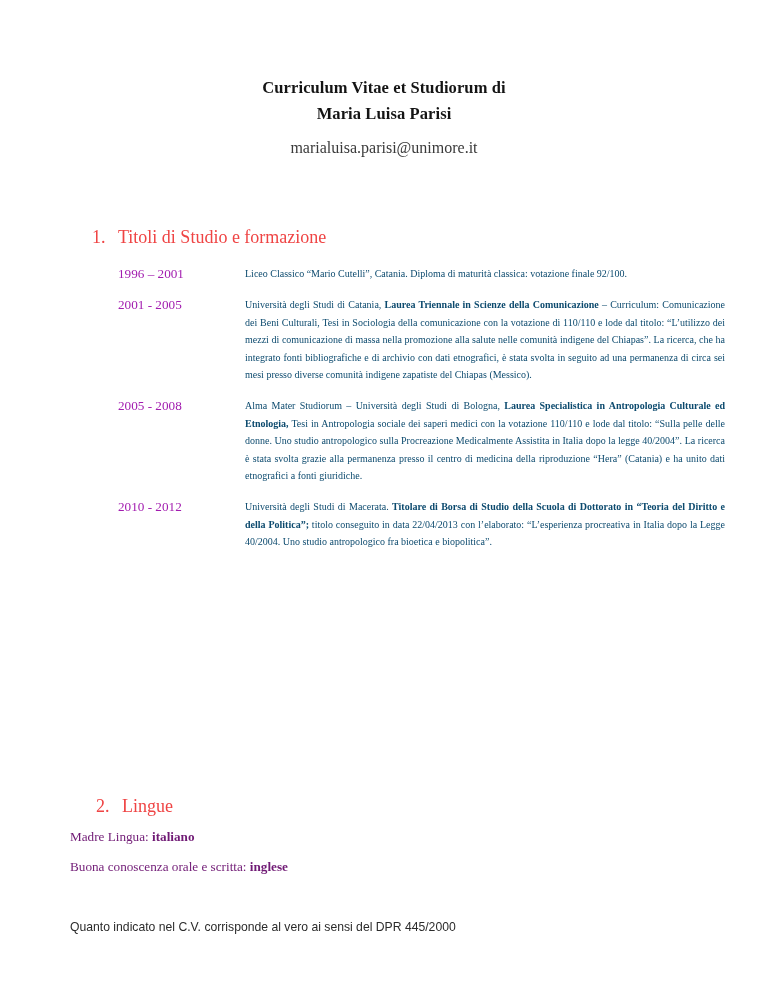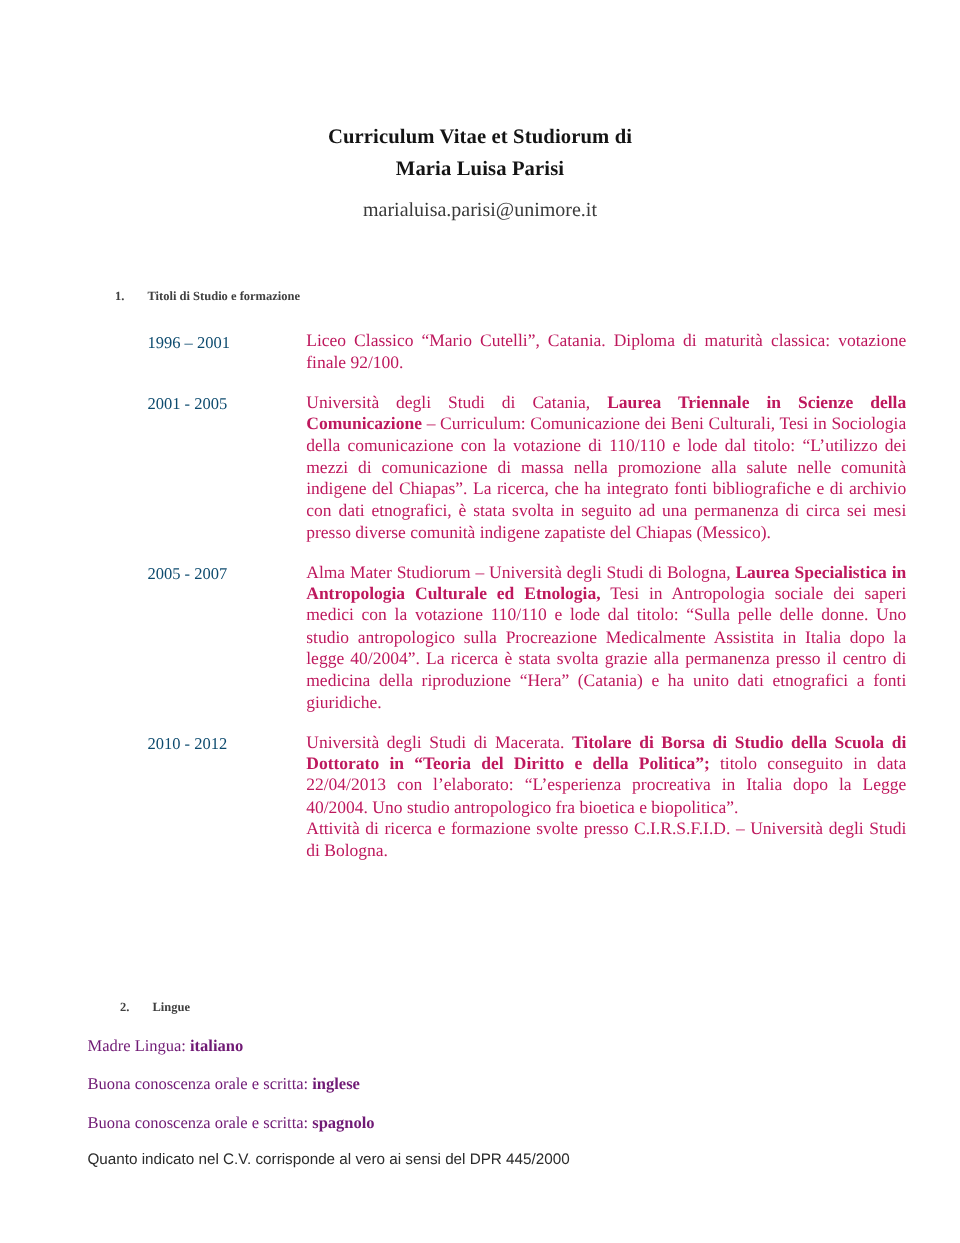--- a/index.html
+++ b/index.html
@@ -38,21 +38,21 @@
     white-space: nowrap;
   }
   .running-header .rh-ital {
     font-style: italic;
   }
 
   
   .title-block {
     position: absolute;
     left: 0;
-    top: 98px;
+    top: 77px;
     width: 768px;
     text-align: center;
   }
   .doc-title-1 {
     font-size: 16.5px;
     font-weight: bold;
     line-height: 22px;
     letter-spacing: 0.1px;
     color: #141414;
   }
@@ -67,24 +67,24 @@
   .doc-email {
     font-size: 16px;
     line-height: 17px;
     margin-top: 14px;
     color: #3a3a3a;
   }
 
   
   .section-heading {
     position: absolute;
-    font-weight: bold;
-    font-size: 10px;
+    font-weight: normal;
+    font-size: 18px;
     line-height: 19px;
-    color: #404040;
+    color: #ef4444;
     white-space: nowrap;
   }
   .section-heading .sec-num {
     display: inline-block;
     width: 26px;
   }
   #sec1 { left: 92px; top: 228px; }
   #sec2 { left: 96px; top: 797px; }
 
   
@@ -98,31 +98,31 @@
     position: relative;
     margin-bottom: 14px;
   }
   .entry-dates {
     position: absolute;
     left: 118px;
     top: 0;
     width: 120px;
     font-size: 13.2px;
     line-height: 17.4px;
-    color: #0c4a6e;
+    color: #a21caf;
     white-space: nowrap;
   }
   .entry-body {
     margin-left: 245px;
     margin-right: 43px;
-    font-size: 14px;
+    font-size: 10px;
     line-height: 17.4px;
     text-align: justify;
     text-justify: inter-word;
-    color: #be185d;
+    color: #0c4a6e;
     hyphens: none;
   }
   .entry-body .b { font-weight: bold; }
   .entry-body p {
     margin: 0;
   }
 
   
   .lang-lines {
     position: absolute;
@@ -175,39 +175,37 @@
           <p><span>Liceo Classico “Mario Cutelli”, Catania. Diploma di maturità classica: votazione finale 92/100.</span></p>
         </div>
       </div>
       <div class="entry">
         <div class="entry-dates">2001 - 2005</div>
         <div class="entry-body">
           <p><span>Università degli Studi di Catania,  </span><span class="b">Laurea Triennale in Scienze della Comunicazione</span><span> – Curriculum: Comunicazione dei Beni Culturali, Tesi in Sociologia della comunicazione con la votazione di 110/110 e lode dal titolo: “L’utilizzo dei mezzi di comunicazione di massa nella promozione alla salute nelle comunità indigene del Chiapas”. La ricerca, che ha integrato fonti bibliografiche e di archivio con dati etnografici, è stata svolta in seguito ad una permanenza di circa sei mesi presso diverse comunità indigene zapatiste del Chiapas (Messico).</span></p>
         </div>
       </div>
       <div class="entry">
-        <div class="entry-dates">2005 - 2007</div>
+        <div class="entry-dates">2005 - 2008</div>
         <div class="entry-body">
           <p><span>Alma Mater Studiorum – Università degli Studi di Bologna, </span><span class="b">Laurea Specialistica in Antropologia Culturale ed Etnologia,</span><span> Tesi in Antropologia sociale dei saperi medici con la votazione 110/110 e lode dal titolo: “Sulla pelle delle donne. Uno studio antropologico sulla Procreazione Medicalmente Assistita in Italia dopo la legge 40/2004”. La ricerca è stata svolta grazie alla permanenza presso il centro di medicina della riproduzione “Hera” (Catania) e ha unito dati etnografici a fonti giuridiche.</span></p>
         </div>
       </div>
       <div class="entry">
         <div class="entry-dates">2010 - 2012</div>
         <div class="entry-body">
           <p><span>Università degli Studi di Macerata. </span><span class="b">Titolare di Borsa di Studio della Scuola di Dottorato in “Teoria del Diritto e della Politica”;</span><span> titolo conseguito in data 22/04/2013 con l’elaborato: “L’esperienza procreativa in Italia dopo la Legge 40/2004. Uno studio antropologico fra bioetica e biopolitica”.</span></p>
-          <p><span>Attività di ricerca e formazione svolte presso C.I.R.S.F.I.D. – Università degli Studi di Bologna.</span></p>
         </div>
       </div>
     </div>
 
   <div class="section-heading" id="sec2">
     <span class="sec-num">2.</span><span>Lingue</span>
   </div>
 
   <div class="lang-lines" id="lang-container">
       <div class="lang-line"><span>Madre Lingua: </span><span class="b">italiano</span></div>
       <div class="lang-line"><span>Buona conoscenza orale e scritta: </span><span class="b">inglese</span></div>
-      <div class="lang-line"><span>Buona conoscenza orale e scritta: </span><span class="b">spagnolo</span></div>
     </div>
 
   <div class="footer-note">Quanto indicato nel C.V. corrisponde al vero ai sensi del DPR 445/2000</div>
 
 </div>
 
 </body></html>

